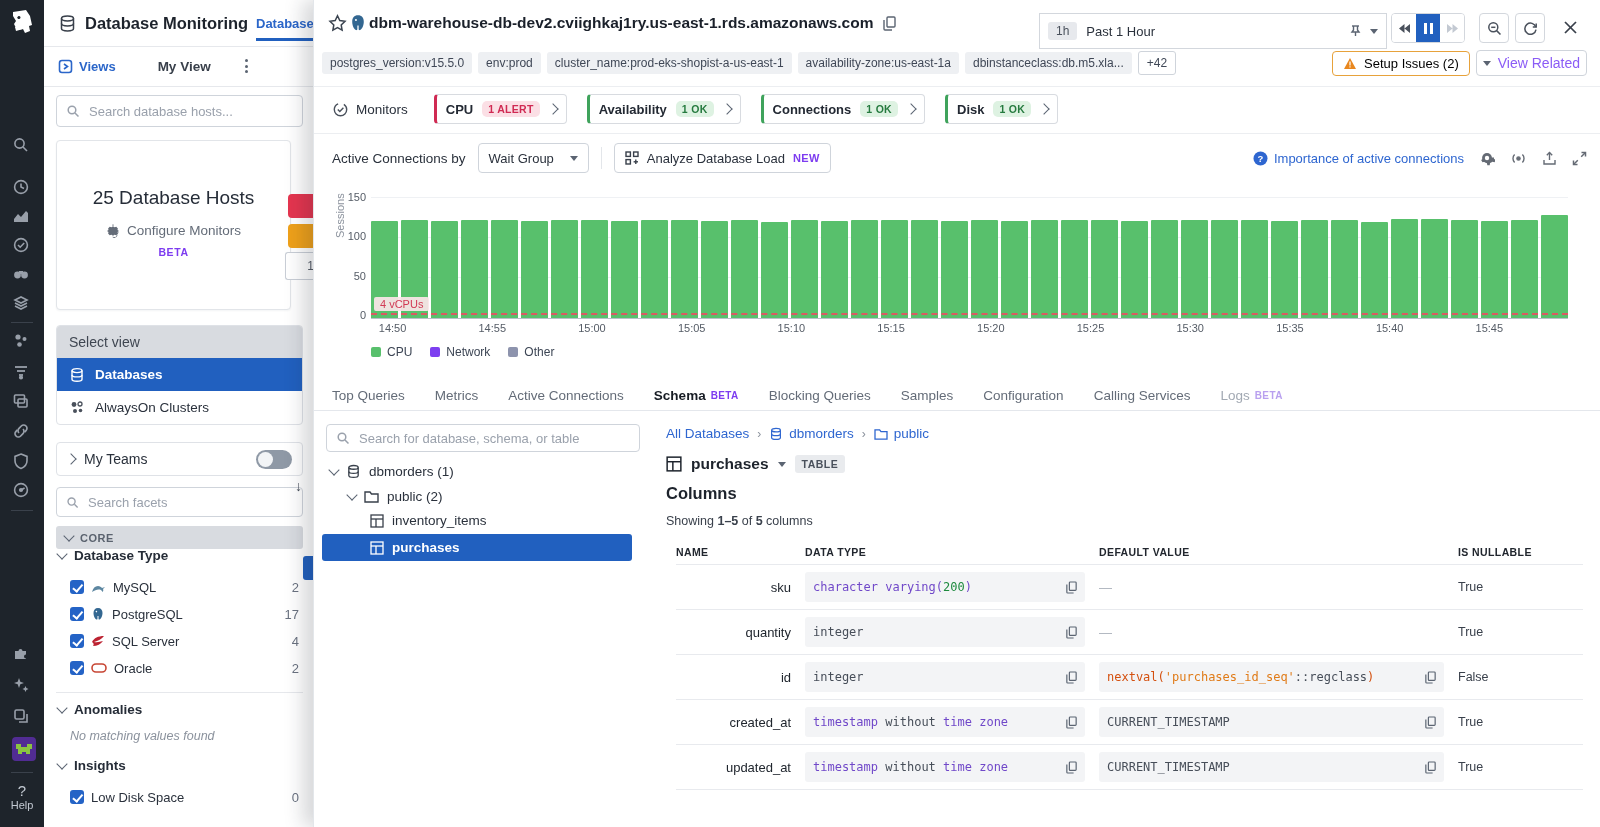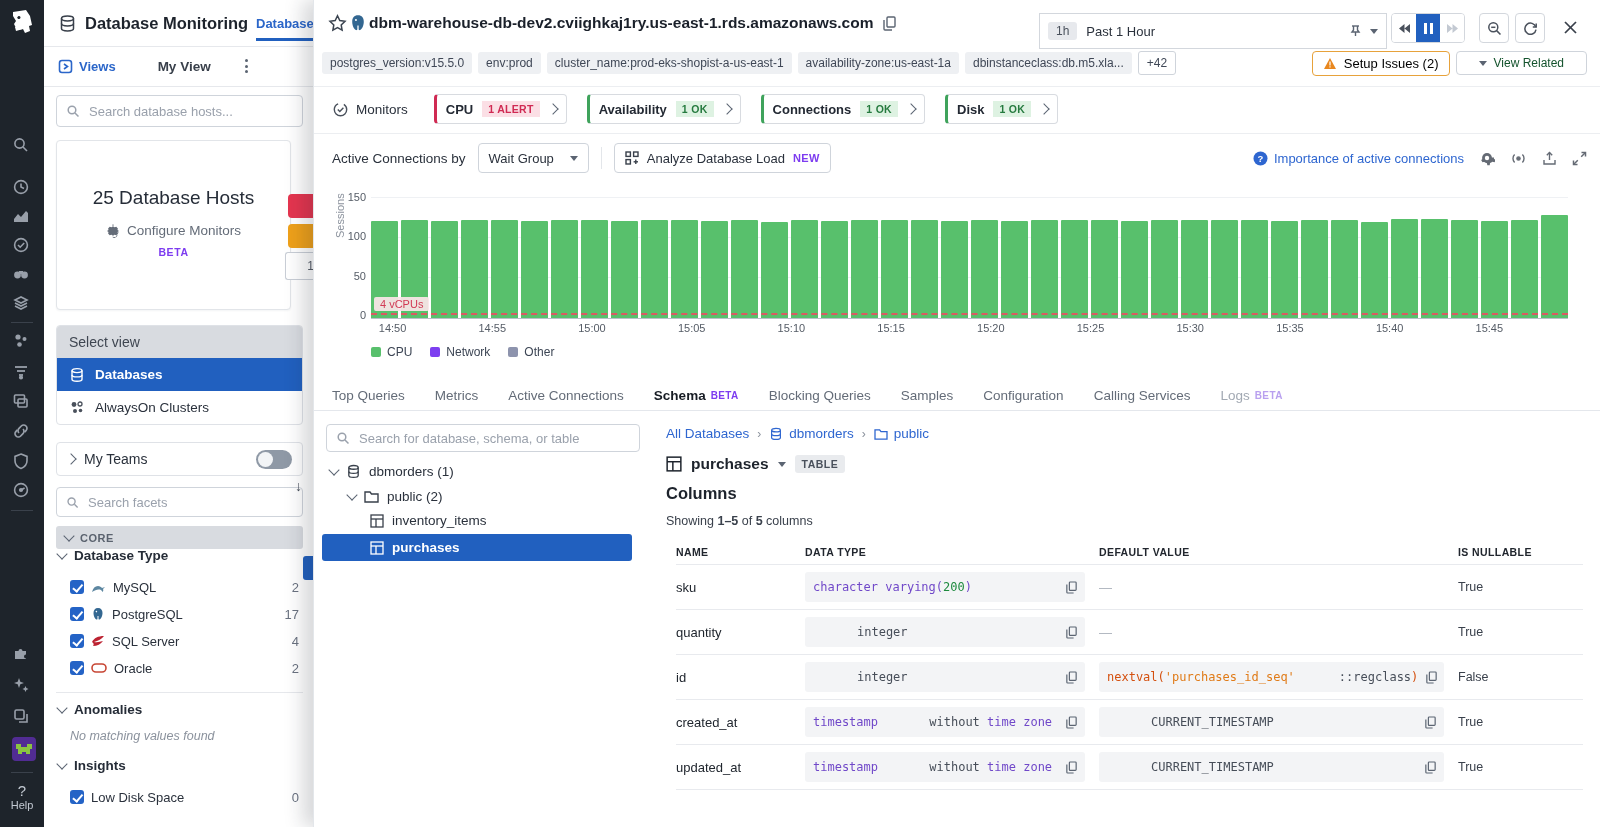--- a/index.html
+++ b/index.html
@@ -74,31 +74,31 @@
   .timebox .right{margin-left:auto;display:flex;align-items:center;gap:8px;}
   .btn-group{position:absolute;left:1077px;top:13px;height:28px;display:flex;border:1px solid #d3d7dd;border-radius:4px;overflow:hidden;}
   .bg-cell{width:24px;height:28px;display:flex;align-items:center;justify-content:center;cursor:pointer;background:#fff;}
   .bg-cell.active{background:#2160bf;}
   .sq-btn{position:absolute;top:13px;width:28px;height:28px;border:1px solid #d3d7dd;border-radius:4px;display:flex;align-items:center;justify-content:center;cursor:pointer;background:#fff;}
   .close-x{position:absolute;top:13px;width:28px;height:28px;display:flex;align-items:center;justify-content:center;cursor:pointer;}
   .tags-row{position:absolute;left:8px;top:50px;right:14px;height:26px;display:flex;align-items:center;gap:6px;}
   .tag{background:#eef0f3;border-radius:3px;padding:4px 8px;font-size:12px;color:#3f4756;white-space:nowrap;}
   .tag.more{background:#fff;border:1px solid #cfd4db;}
   .setup-btn{margin-left:auto;display:flex;align-items:center;gap:7px;border:1px solid #e7a23b;border-radius:4px;padding:4px 10px;color:#000000;font-size:13px;cursor:pointer;background:#fff;}
-  .related-btn{display:flex;align-items:center;gap:7px;border:1px solid #cfd4db;border-radius:4px;padding:4px 22px;color:#14532d;font-size:12px;cursor:pointer;background:#fff;}
+  .related-btn{display:flex;align-items:center;gap:7px;border:1px solid #cfd4db;border-radius:4px;padding:4px 6px;color:#8b5cf6;font-size:14px;cursor:pointer;background:#fff;}
   .caret-down{width:0;height:0;border-left:4px solid transparent;border-right:4px solid transparent;border-top:5px solid #5b6472;}
   .ov-div{position:absolute;left:0;right:0;height:1px;background:#eceef1;}
 
   .mon-row{position:absolute;left:18px;top:94px;right:14px;height:30px;display:flex;align-items:center;gap:20px;}
   .mon-label{display:flex;align-items:center;gap:7px;font-size:13.5px;color:#2a313c;margin-right:6px;}
   .mon-card{display:flex;align-items:center;gap:9px;height:28px;border:1px solid #d8dbe0;border-radius:4px;padding:0 9px;cursor:pointer;background:#fff;}
   .mon-card.alert{border-left:3px solid #d02a53;}
   .mon-card.ok{border-left:3px solid #3fa35c;}
   .mon-name{font-size:13px;font-weight:700;color:#23293390;color:#232933;}
-  .mon-badge{font-size:10.5px;font-weight:700;border-radius:0;padding:2px 6px;letter-spacing:.3px;}
+  .mon-badge{font-size:10.5px;font-weight:700;border-radius:5px;padding:2px 6px;letter-spacing:.3px;}
   .mon-badge.alert{background:#fbdfe5;color:#d02a53;}
   .mon-badge.ok{background:#def2e2;color:#257a3e;}
 
   .ctl-row{position:absolute;left:18px;top:142px;right:14px;height:32px;display:flex;align-items:center;gap:12px;}
   .ctl-label{font-size:13.5px;color:#2a313c;}
   .select{display:flex;align-items:center;gap:16px;border:1px solid #cfd4db;border-radius:4px;height:30px;padding:0 10px;font-size:13px;color:#2a313c;cursor:pointer;background:#fff;box-sizing:border-box;}
   .vdiv{width:1px;height:22px;background:#e3e6ea;}
   .analyze-btn{display:flex;align-items:center;gap:8px;border:1px solid #cfd4db;border-radius:4px;height:30px;padding:0 10px;font-size:13px;color:#2a313c;cursor:pointer;background:#fff;box-sizing:border-box;}
   .new-badge{color:#7d3cf0;font-weight:700;font-size:11px;letter-spacing:.4px;}
   .ctl-right{margin-left:auto;display:flex;align-items:center;gap:15px;}
@@ -142,24 +142,24 @@
   .tbl-title-row{position:absolute;left:352px;top:455px;display:flex;align-items:center;gap:9px;}
   .tbl-name{font-size:15.5px;font-weight:600;color:#1d232c;}
   .tbl-badge{background:#e9ebee;color:#4a515c;font-size:10.5px;font-weight:700;letter-spacing:.5px;border-radius:3px;padding:3px 7px;}
   .cols-title{position:absolute;left:352px;top:484px;font-size:16.5px;font-weight:700;color:#1d232c;}
   .showing{position:absolute;left:352px;top:514px;font-size:12.5px;color:#3a414c;}
   .showing b{font-weight:700;}
   .dtable{position:absolute;left:362px;top:540px;right:18px;}
   .drow{display:grid;grid-template-columns:115px 280px 345px 1fr;column-gap:14px;align-items:center;border-bottom:1px solid #e8eaee;}
   .dhead{height:24px;font-size:10.5px;font-weight:700;color:#21262e;letter-spacing:.4px;}
   .drow.body{height:44px;}
-  .cell-name{font-size:13px;color:#20262e;}
+  .cell-name{font-size:13px;color:#20262e;text-align:right;}
   .chip{display:flex;align-items:center;justify-content:space-between;background:#f3f4f6;border-radius:3px;height:30px;padding:0 8px;box-sizing:border-box;}
   .code{font-family:"DejaVu Sans Mono",monospace;font-size:12px;white-space:nowrap;}
-  .c-kw{color:#7048c9;}.c-num{color:#1d8a3e;}.c-d{color:#474e59;margin-left:44px;}.c-fn{color:#d4500f;}.c-str{color:#e07b18;}
+  .c-kw{color:#7048c9;}.c-num{color:#1d8a3e;}.c-d{color:#474e59;}.c-fn{color:#d4500f;}.c-str{color:#e07b18;}
   .dash{color:#aab1bb;font-size:13px;}
   .cell-null{font-size:12.5px;color:#3a414c;}
   .copyic{cursor:pointer;flex:none;margin-left:8px;}
 </style>
 </head>
 <body>
 
 <div class="rail">
   <div class="rail-logo">
     <svg width="30" height="30" viewBox="0 0 30 30">

